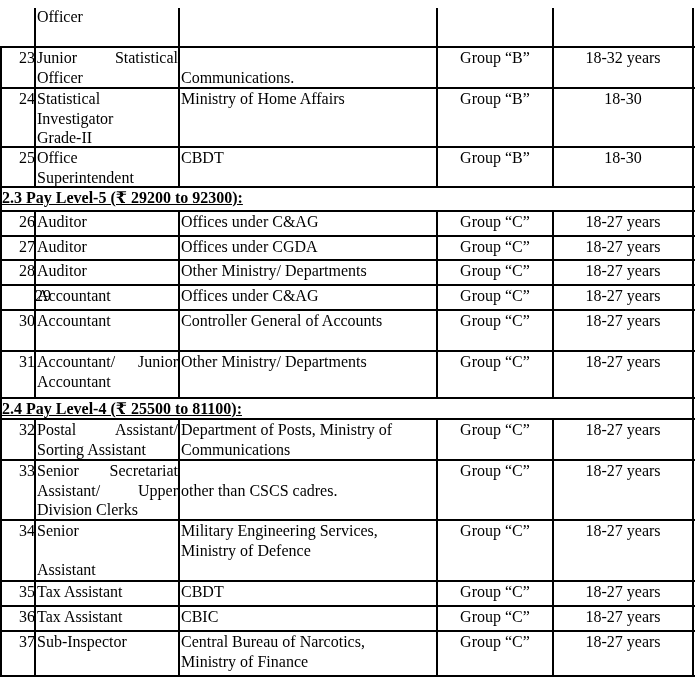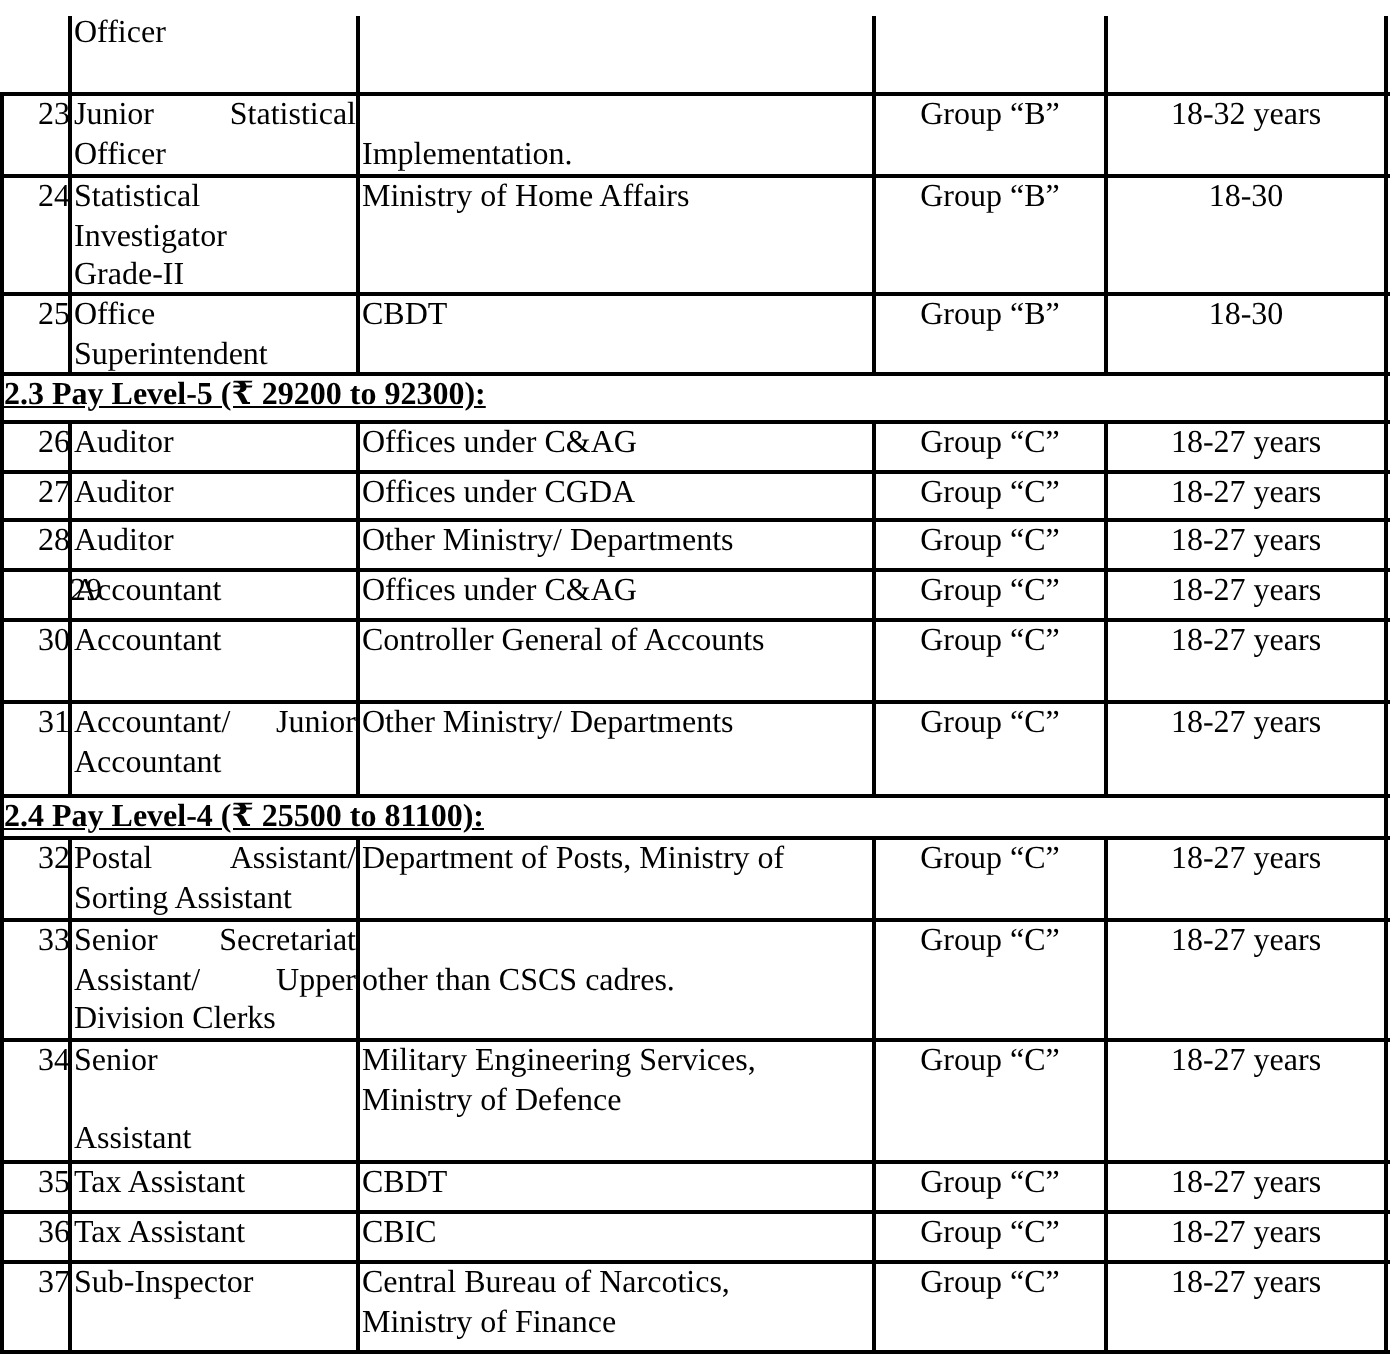--- a/index.html
+++ b/index.html
@@ -30,21 +30,21 @@
     <div class="vl" style="left: 178px; top: 47px; height: 41px;"></div>
     <div class="vl" style="left: 436px; top: 47px; height: 41px;"></div>
     <div class="vl" style="left: 552px; top: 47px; height: 41px;"></div>
     <div class="vl" style="left: 692px; top: 47px; height: 41px;"></div>
     <div class="cell num" style="left: 0px; width: 35px; top: 48px;">23</div>
     <div class="cell just" style="left: 37px; width: 141px; top: 48px;">
       <span>Junior</span>
       <span>Statistical</span>
     </div>
     <div class="cell" style="left: 37px; width: 141px; top: 67.5px;"><span>Officer</span></div>
-    <div class="cell" style="left: 181px; top: 67.5px;">Implementation.</div>
+    <div class="cell" style="left: 181px; top: 67.5px;">Communications.</div>
     <div class="cell center" style="left: 437px; width: 116px; top: 48px;">Group “B”</div>
     <div class="cell center" style="left: 553px; width: 140px; top: 48px;">18-32 years</div>
     <div class="hl" style="top: 87px; left: 0px; width: 695px;"></div>
     <div class="vl" style="left: 0px; top: 88px; height: 59px;"></div>
     <div class="vl" style="left: 34px; top: 88px; height: 59px;"></div>
     <div class="vl" style="left: 178px; top: 88px; height: 59px;"></div>
     <div class="vl" style="left: 436px; top: 88px; height: 59px;"></div>
     <div class="vl" style="left: 552px; top: 88px; height: 59px;"></div>
     <div class="vl" style="left: 692px; top: 88px; height: 59px;"></div>
     <div class="cell num" style="left: 0px; width: 35px; top: 89px;">24</div>
@@ -158,20 +158,21 @@
     <div class="vl" style="left: 436px; top: 419px; height: 41px;"></div>
     <div class="vl" style="left: 552px; top: 419px; height: 41px;"></div>
     <div class="vl" style="left: 692px; top: 419px; height: 41px;"></div>
     <div class="cell num" style="left: 0px; width: 35px; top: 420px;">32</div>
     <div class="cell just" style="left: 37px; width: 141px; top: 420px;">
       <span>Postal</span>
       <span>Assistant/</span>
     </div>
     <div class="cell" style="left: 37px; width: 141px; top: 439.5px;"><span>Sorting Assistant</span></div>
     <div class="cell" style="left: 181px; top: 420px;">Department of Posts, Ministry of</div>
+    <div class="cell" style="left: 181px; top: 439.5px;">Communications</div>
     <div class="cell center" style="left: 437px; width: 116px; top: 420px;">Group “C”</div>
     <div class="cell center" style="left: 553px; width: 140px; top: 420px;">18-27 years</div>
     <div class="hl" style="top: 459px; left: 0px; width: 695px;"></div>
     <div class="vl" style="left: 0px; top: 460px; height: 60px;"></div>
     <div class="vl" style="left: 34px; top: 460px; height: 60px;"></div>
     <div class="vl" style="left: 178px; top: 460px; height: 60px;"></div>
     <div class="vl" style="left: 436px; top: 460px; height: 60px;"></div>
     <div class="vl" style="left: 552px; top: 460px; height: 60px;"></div>
     <div class="vl" style="left: 692px; top: 460px; height: 60px;"></div>
     <div class="cell num" style="left: 0px; width: 35px; top: 461px;">33</div>

